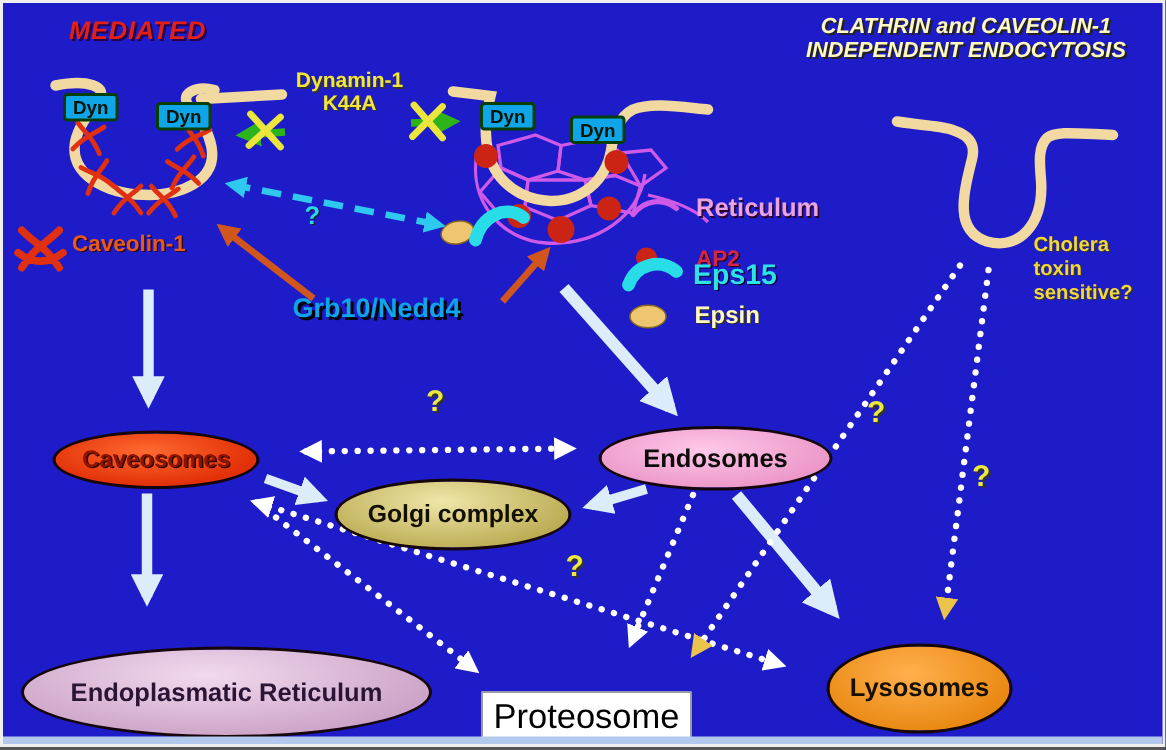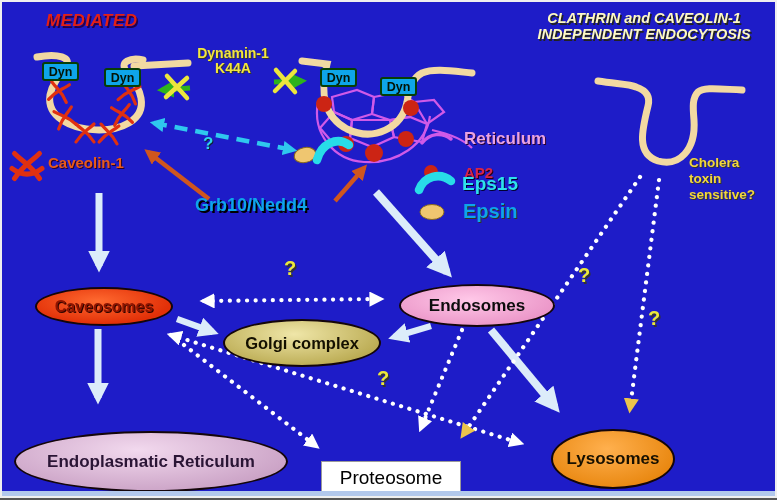--- a/index.html
+++ b/index.html
@@ -26,21 +26,21 @@
   .t-caveolin{left:46px;top:153px;font-size:15px;color:#e85a1a;text-shadow:1px 1px 0 #2a002a;}
   .t-grb{left:193px;top:194px;width:152px;text-align:left;font-size:18px;color:#0ea5e9;text-shadow:2px 2px 0 #000;}
   .t-cholera{left:687px;top:153px;font-size:13.5px;color:#f2d73c;text-shadow:1px 1px 0 #333;line-height:1.18;}
   .qmark{font-size:20px;color:#ece93a;text-shadow:1.5px 1.5px 0 #333;}
   .qcyan{font-size:17px;color:#2fd4ee;text-shadow:1px 1px 0 #123;}
   .legend-item{position:absolute;display:flex;align-items:center;}
   .legend-label{font-weight:bold;}
   .ll-clathrin{font-size:17px;color:#e9a2e2;text-shadow:1px 1px 0 #2a002a;}
   .ll-ap2{font-size:15px;color:#d6244a;text-shadow:1px 1px 0 #2a0010;}
   .ll-eps15{font-size:19px;color:#2ee2ea;text-shadow:1px 1px 0 #003;}
-  .ll-epsin{font-size:20px;color:#0ea5e9;text-shadow:1px 1px 0 #332;}
+  .ll-epsin{font-size:16px;color:#fef9c3;text-shadow:1px 1px 0 #332;}
   .oval{
     position:absolute;display:flex;align-items:center;justify-content:center;
     border-radius:50%;border:2px solid #14060a;font-weight:bold;text-align:center;
   }
   .ov-caveosomes{left:33px;top:285px;width:134px;height:35px;
     background:radial-gradient(ellipse at 45% 35%,#ff6a30,#e23008 70%);
     color:#8f1400;font-size:16px;text-shadow:1px 1px 0 #2b0500;}
   .ov-endosomes{left:397px;top:282px;width:152px;height:39px;
     background:radial-gradient(ellipse at 45% 35%,#ffc8e8,#eb96c8 75%);
     color:#0d0d0d;font-size:17px;align-items:center;}
@@ -49,21 +49,21 @@
     color:#141000;font-size:16.5px;}
   .ov-er{left:12px;top:429px;width:270px;height:57px;
     background:radial-gradient(ellipse at 45% 30%,#f2d9ee,#c9a0c4 80%);
     color:#2a1535;font-size:17px;border-width:2.5px;}
   .ov-lysosomes{left:549px;top:427px;width:120px;height:56px;
     background:radial-gradient(ellipse at 45% 32%,#ffb04e,#e8860e 78%);
     color:#171000;font-size:17px;}
   .box-proteosome{
     position:absolute;left:319px;top:459px;width:138px;height:31px;
     background:#fff;border:1px solid #9a9a9a;display:flex;align-items:center;justify-content:center;
-    color:#000;font-weight:500;font-size:19px;}
+    color:#000;font-weight:500;font-size:23px;}
 </style>
 </head>
 <body>
 
 <div id="stage">
 
   <svg class="layer" viewBox="0 0 773 494">
     <defs>
       <marker id="mIce" viewBox="0 0 10 10" refX="7" refY="5" markerWidth="3.1" markerHeight="3.1" orient="auto-start-reverse">
         <path d="M0,0 L10,5 L0,10 z" fill="#dcecfa"></path>

